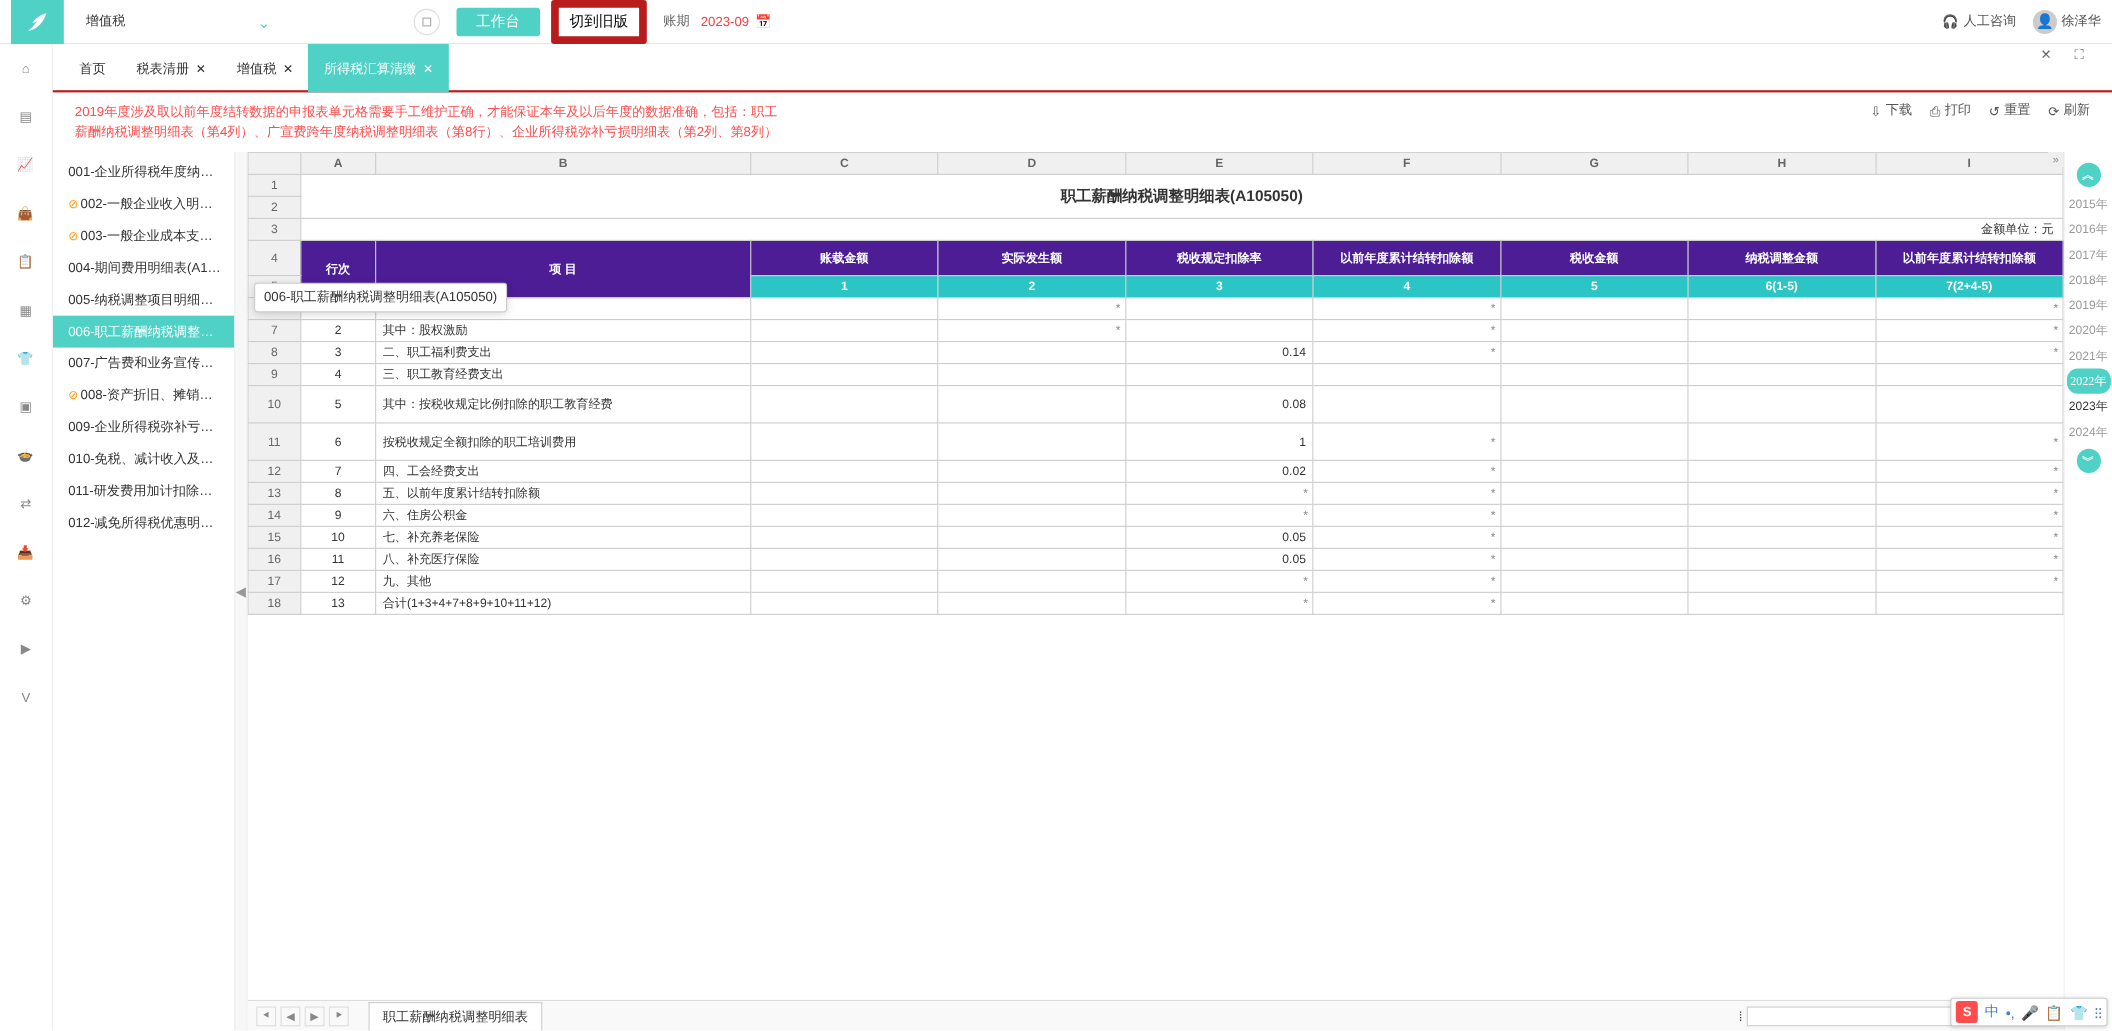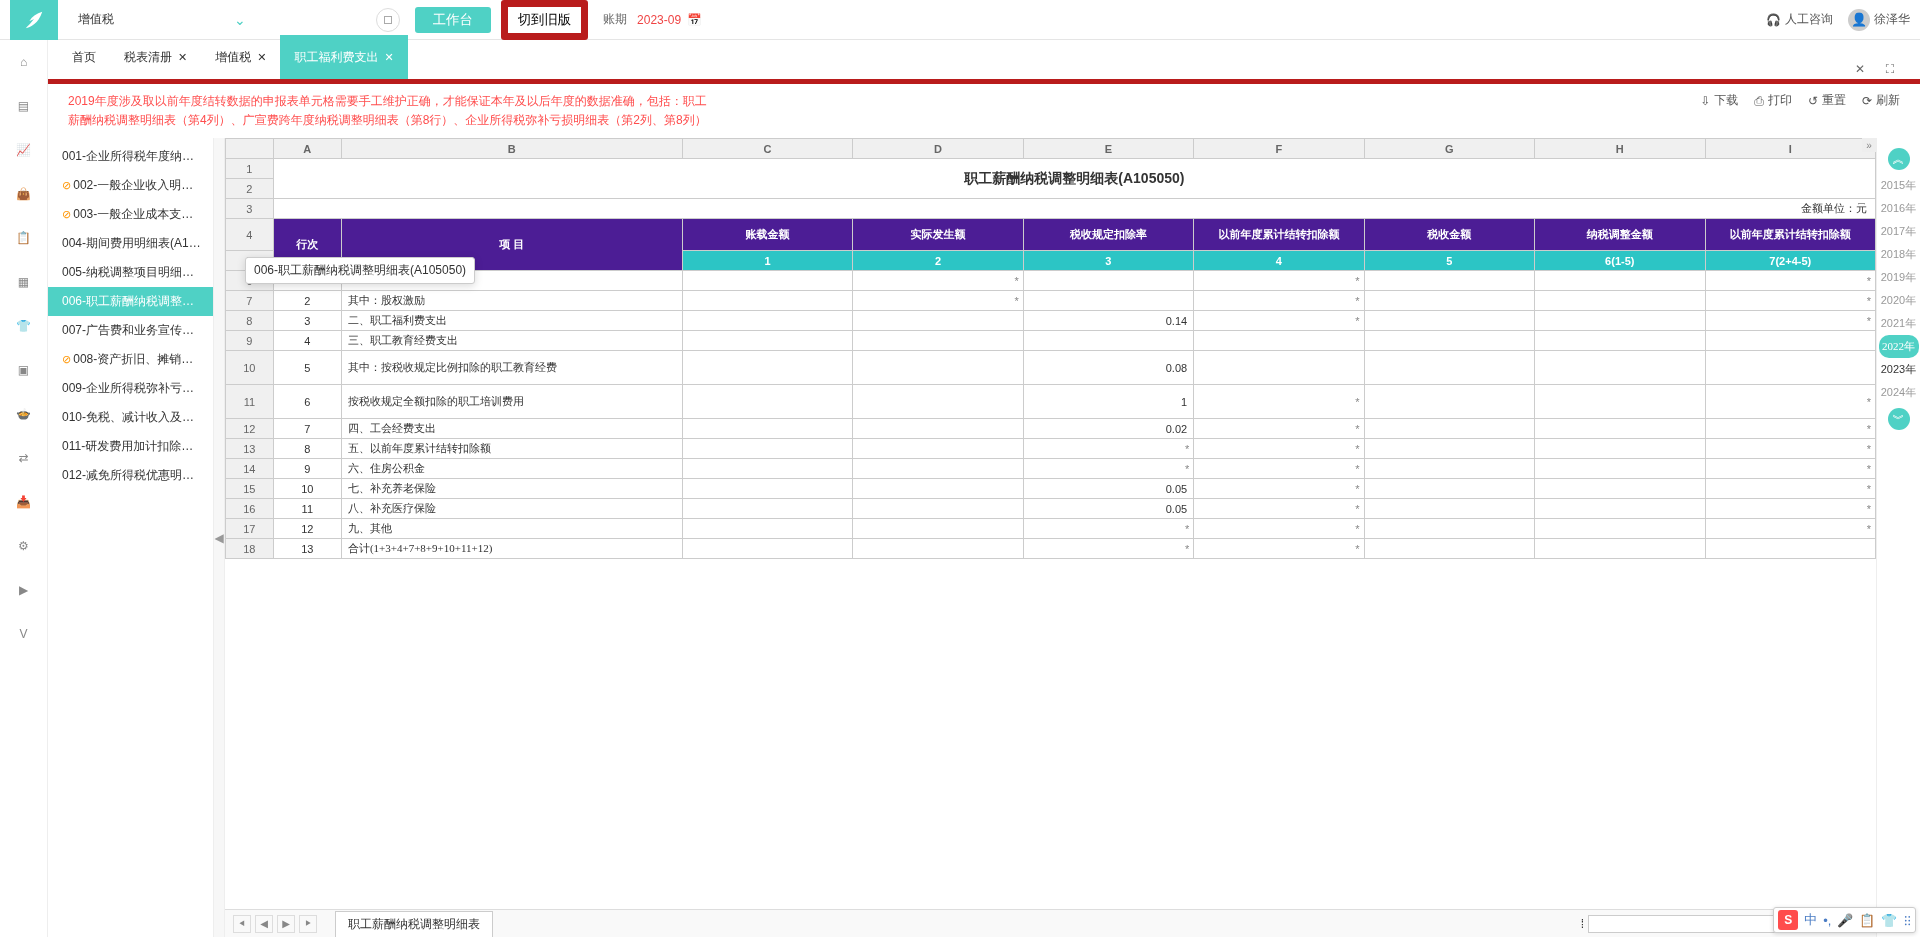--- a/index.html
+++ b/index.html
@@ -25,56 +25,56 @@
     
     .main-container { display: flex; height: calc(100vh - 40px); }
     .left-nav { width: 48px; background: #fff; border-right: 1px solid #eee; display: flex; flex-direction: column; align-items: center; padding-top: 10px; gap: 20px; }
     .nav-item { width: 24px; height: 24px; display: flex; align-items: center; justify-content: center; color: #888; cursor: pointer; }
     .nav-item.active { color: #333; }
     
     
     .content-area { flex: 1; display: flex; flex-direction: column; position: relative; }
     
     
-    .tabs-row { height: 44px; display: flex; align-items: flex-end; border-bottom: 5px solid #b91c1c; padding: 0 10px; }
+    .tabs-row { height: 44px; display: flex; align-items: flex-start; border-bottom: 2px solid #b91c1c; padding: 0 10px; }
     .tab { padding: 0 14px; height: 44px; display: flex; align-items: center; gap: 6px; cursor: pointer; color: #333; }
     .tab.active { background: #4fd1c5; color: white; }
     .tab-close { font-size: 11px; }
     .tabs-right { margin-left: auto; display: flex; align-items: center; gap: 10px; padding-right: 10px; }
     .icon-btn { width: 20px; height: 20px; display: flex; align-items: center; justify-content: center; cursor: pointer; color: #666; }
     
     
     .notice-row { padding: 8px 20px; display: flex; align-items: flex-start; gap: 16px; }
     .notice-text { color: #ff4d4d; line-height: 1.6; flex: 1; max-width: 640px; }
     .toolbar-actions { margin-left: auto; display: flex; align-items: center; gap: 16px; }
     .action-btn { display: flex; align-items: center; gap: 4px; color: #555; cursor: pointer; }
     
     
     .body-split { flex: 1; display: flex; overflow: hidden; }
     .doc-list { width: 165px; padding: 4px 0; overflow-y: auto; }
     .doc-item { padding: 6px 10px 6px 14px; white-space: nowrap; overflow: hidden; text-overflow: ellipsis; cursor: pointer; position: relative; font-size: 12px; }
     .doc-item.active { background: #4fd1c5; color: white; }
     .doc-item .warn { color: #ff9500; margin-right: 2px; font-size: 11px; }
     
     .collapse-handle { width: 12px; display: flex; align-items: center; justify-content: center; cursor: pointer; color: #999; background: #f7f7f7; border-left: 1px solid #eee; border-right: 1px solid #eee;}
-    .tooltip { position: absolute; background: white; border: 1px solid #ccc; padding: 4px 8px; border-radius: 3px; box-shadow: 0 2px 8px rgba(0,0,0,0.15); white-space: nowrap; z-index: 100; left: 245px; top: 257px; }
+    .tooltip { position: absolute; background: white; border: 1px solid #ccc; padding: 4px 8px; border-radius: 3px; box-shadow: 0 2px 8px rgba(0,0,0,0.15); white-space: nowrap; z-index: 100; left: 231px; top: 257px; }
     
     
     .sheet-wrapper { flex: 1; display: flex; flex-direction: column; overflow: hidden; position: relative; }
     .sheet-area { flex: 1; overflow: auto; }
     table.sheet { border-collapse: collapse; width: 100%; table-layout: fixed; }
     .sheet th, .sheet td { border: 1px solid #ccc; height: 20px; font-size: 11px; padding: 0 4px; }
     .sheet .rownum { background: #f0f0f0; text-align: center; width: 28px; color: #666; }
     .sheet .colhead { background: #f0f0f0; text-align: center; color: #666; }
     .sheet .title-cell { text-align: center; font-weight: bold; font-size: 14px; height: 34px; }
     .sheet .unit-cell { text-align: right; padding-right: 8px; }
     .sheet .header-teal { background: #4c1d95; color: white; text-align: center; font-weight: bold; height: 32px; }
     .sheet .header-teal2 { background: #2cc5c5; color: white; text-align: center; font-weight: bold; }
     .sheet .data-cell { text-align: right; padding-right: 6px; }
-    .sheet .label-cell { text-align: left; padding-left: 6px; font-family: Liberation Serif, serif; }
+    .sheet .label-cell { text-align: left; padding-left: 6px; }
     .sheet .seq-cell { text-align: center; }
     .sheet .asterisk { text-align: right; padding-right: 4px; color: #888; }
     
     .sheet-bottom { height: 28px; border-top: 1px solid #ddd; display: flex; align-items: center; background: #f9f9f9; }
     .sheet-nav-arrows { display: flex; gap: 4px; padding: 0 8px; }
     .arrow-btn { width: 18px; height: 18px; display: flex; align-items: center; justify-content: center; cursor: pointer; color: #888; border: 1px solid #ddd; font-size: 10px;}
     .sheet-tab { padding: 4px 12px; border: 1px solid #ccc; border-bottom: none; background: white; cursor: pointer; margin-left: 10px; }
     .formula-box { margin-left: auto; padding: 0 8px; display: flex; align-items: center; gap: 4px; }
     .formula-input { width: 280px; height: 18px; border: 1px solid #ccc; }
     
@@ -152,21 +152,21 @@
         </div>
         <div class="tab">
           <span>税表清册</span>
           <span class="tab-close">✕</span>
         </div>
         <div class="tab">
           <span>增值税</span>
           <span class="tab-close">✕</span>
         </div>
         <div class="tab active">
-          <span>职工福利费支出</span>
+          <span>所得税汇算清缴</span>
           <span class="tab-close">✕</span>
         </div>
         <div class="tabs-right">
         <span class="icon-btn">✕</span>
         <span class="icon-btn">⛶</span>
       </div>
     </div>
 
     <div class="notice-row">
       <div class="notice-text">2019年度涉及取以前年度结转数据的申报表单元格需要手工维护正确，才能保证本年及以后年度的数据准确，包括：职工薪酬纳税调整明细表（第4列）、广宣费跨年度纳税调整明细表（第8行）、企业所得税弥补亏损明细表（第2列、第8列）</div>

